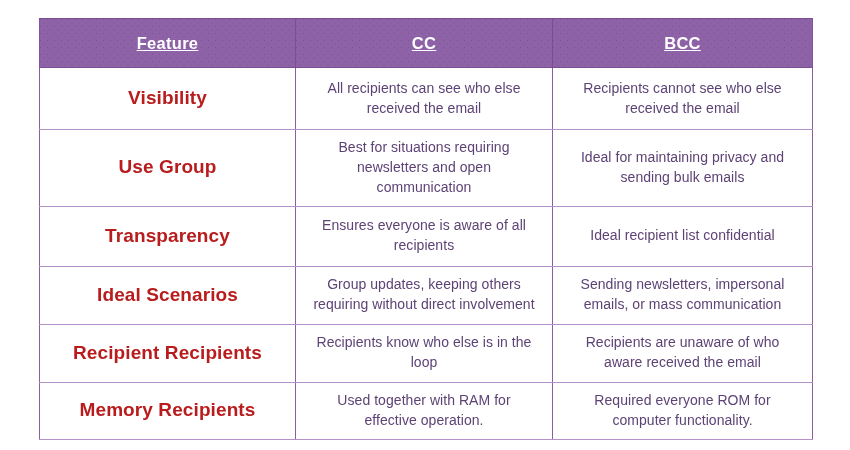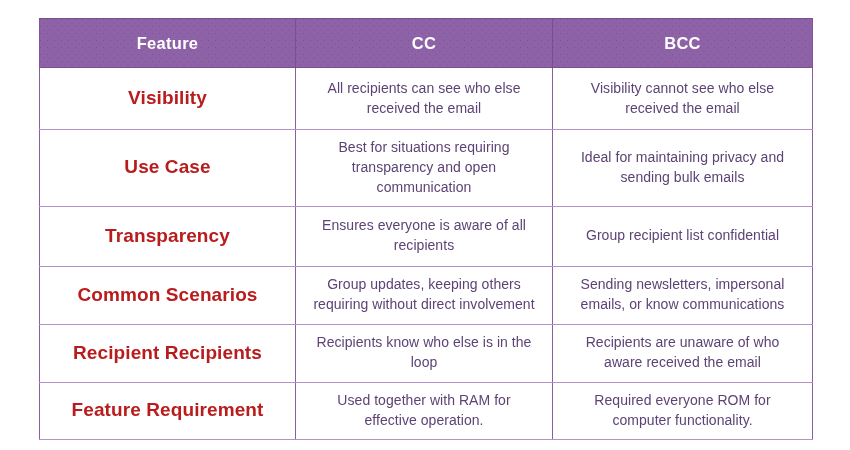--- a/index.html
+++ b/index.html
@@ -53,20 +53,21 @@
     background-position: 0 0, 3.5px 3.5px;
     color: #ffffff;
     font-size: 16.5px;
     font-weight: bold;
     letter-spacing: 0.3px;
     text-align: center;
     vertical-align: middle;
     padding: 0 10px;
     border: 1px solid #7a4f92;
     box-sizing: border-box;
+    text-decoration: underline;
   }
 
   thead th.th-feature { border-left: 1px solid #8452a0; }
   thead th.th-bcc { border-right: 1px solid #8452a0; }
 
   
   tbody td {
     background: #ffffff;
     vertical-align: middle;
     text-align: center;
@@ -120,43 +121,43 @@
         <tr class="head-row">
           <th class="th-feature">Feature</th>
           <th class="th-cc">CC</th>
           <th class="th-bcc">BCC</th>
         </tr>
       </thead>
       <tbody>
         <tr class="r0">
           <td class="cell-feature">Visibility</td>
           <td class="cell-value">All recipients can see who else received the email</td>
-          <td class="cell-value">Visibility cannot see who else received the email</td>
+          <td class="cell-value">Recipients cannot see who else received the email</td>
         </tr>
         <tr class="r1">
-          <td class="cell-feature">Use Case</td>
-          <td class="cell-value">Best for situations requiring transparency and open communication</td>
+          <td class="cell-feature">Use Group</td>
+          <td class="cell-value">Best for situations requiring newsletters and open communication</td>
           <td class="cell-value">Ideal for maintaining privacy and sending bulk emails</td>
         </tr>
         <tr class="r2">
           <td class="cell-feature">Transparency</td>
           <td class="cell-value">Ensures everyone is aware of all recipients</td>
-          <td class="cell-value">Group recipient list confidential</td>
+          <td class="cell-value">Ideal recipient list confidential</td>
         </tr>
         <tr class="r3">
-          <td class="cell-feature">Common Scenarios</td>
+          <td class="cell-feature">Ideal Scenarios</td>
           <td class="cell-value">Group updates, keeping others requiring without direct involvement</td>
-          <td class="cell-value">Sending newsletters, impersonal emails, or know communications</td>
+          <td class="cell-value">Sending newsletters, impersonal emails, or mass communication</td>
         </tr>
         <tr class="r4">
           <td class="cell-feature">Recipient Recipients</td>
           <td class="cell-value">Recipients know who else is in the loop</td>
           <td class="cell-value">Recipients are unaware of who aware received the email</td>
         </tr>
         <tr class="r5">
-          <td class="cell-feature">Feature Requirement</td>
+          <td class="cell-feature">Memory Recipients</td>
           <td class="cell-value">Used together with RAM for effective operation.</td>
           <td class="cell-value">Required everyone ROM for computer functionality.</td>
         </tr>
       </tbody>
     </table>
   </div>
 </div>
 
 </body></html>

